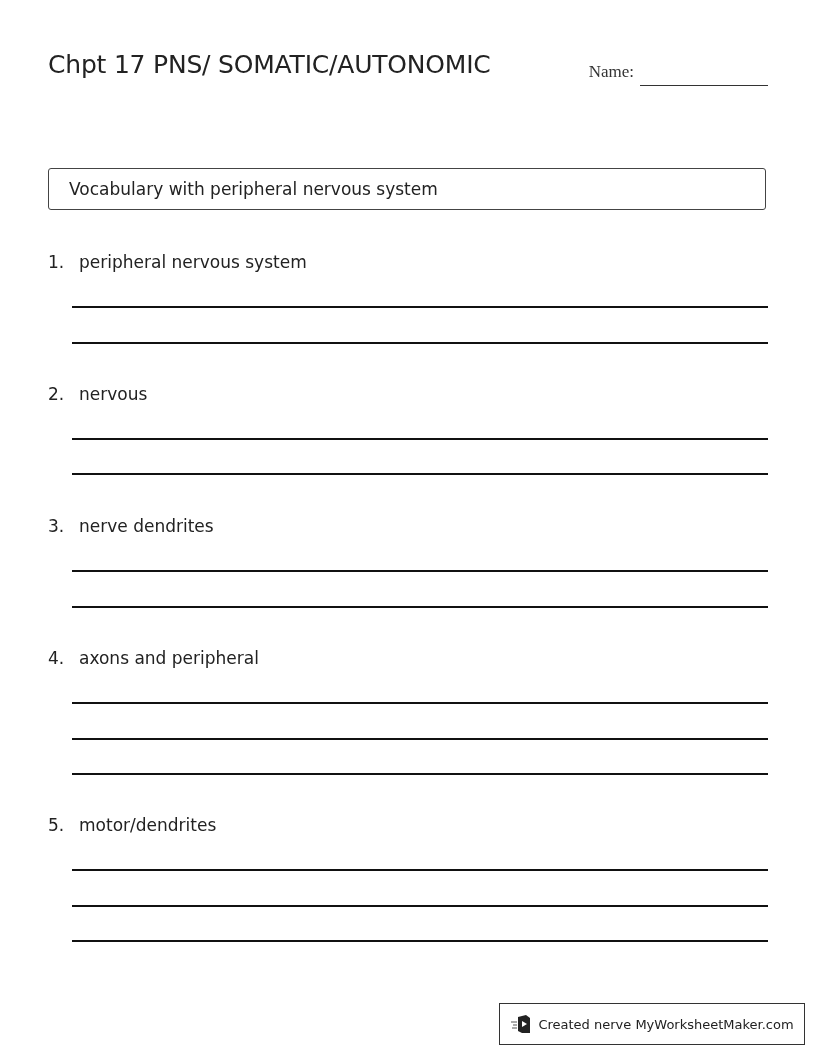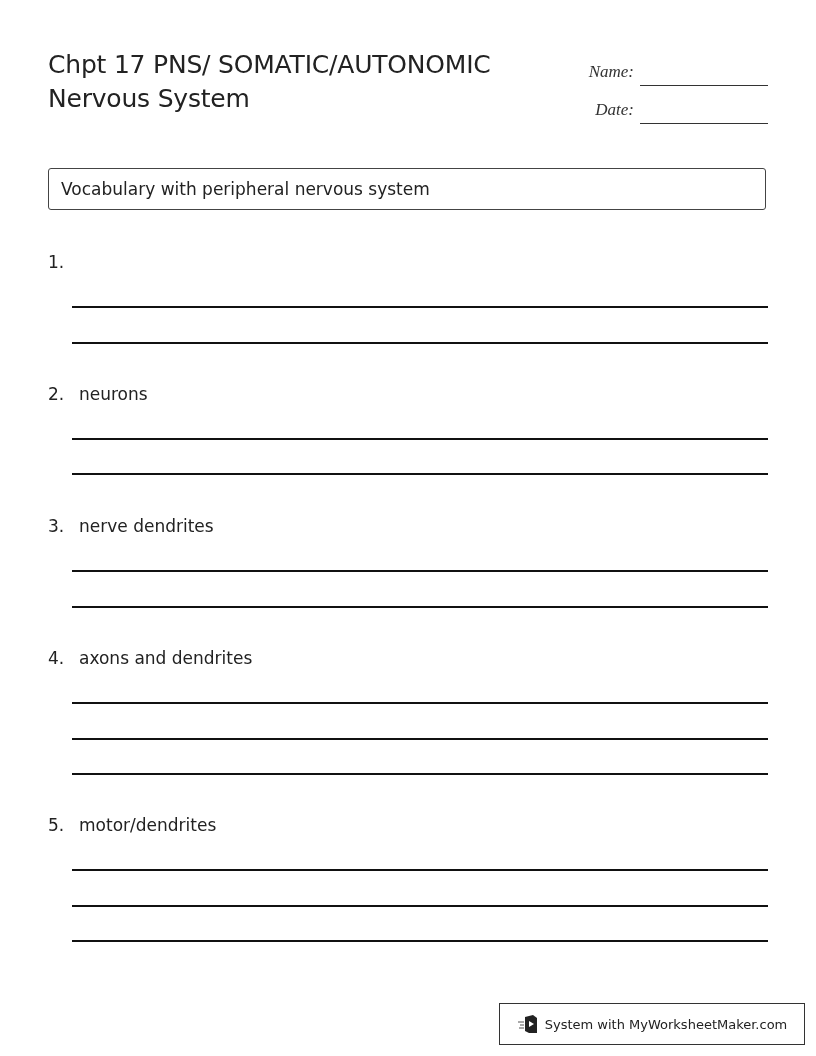--- a/index.html
+++ b/index.html
@@ -2,88 +2,84 @@
 <html><head>
 <meta charset="utf-8">
 <style>
   html, body { margin: 0; padding: 0; background: #ffffff; }
   body { width: 816px; height: 1056px; position: relative; overflow: hidden;
          font-family: "DejaVu Sans", sans-serif; color: #222; }
   .title { position: absolute; left: 48px; top: 48px; font-size: 25px; line-height: 34px;
            color: #222; font-weight: normal; margin: 0; letter-spacing: -0.2px; }
   .meta { position: absolute; right: 48px; top: 50px; font-family: "Liberation Serif", serif;
           font-size: 17px; color: #333; }
-  .meta-row { display: flex; align-items: flex-end; justify-content: flex-end; height: 38px; font-style: italic; }
+  .meta-row { display: flex; align-items: flex-end; justify-content: flex-end; height: 38px; }
   .meta-label { margin-right: 6px; position: relative; top: -6px; }
   .meta-line { width: 128px; border-bottom: 1.5px solid #333; height: 1px; margin-bottom: 2px; }
   .section-box { position: absolute; left: 48px; top: 168px; width: 718px; height: 42px;
                  border: 1px solid #444; border-radius: 3px; box-sizing: border-box;
-                 padding: 0 12px; display: flex; align-items: center; font-size: 17px; color: #222; }
+                 padding: 0 20px; display: flex; align-items: center; font-size: 17px; color: #222; }
   .q { position: absolute; left: 48px; width: 720px; }
   .q-head { display: flex; font-size: 17px; color: #222; }
   .q-num { width: 31px; }
   .ans-line { position: absolute; left: 24px; width: 696px; height: 0; border-top: 2px solid #111; }
   .footer { position: absolute; left: 499px; top: 1003px; width: 306px; height: 42px;
             border: 1px solid #333; box-sizing: border-box; display: flex; align-items: center;
             justify-content: center; font-size: 13px; color: #222; }
   .footer svg { margin-right: 6px; }
 </style>
 </head>
 <body>
 
 <h1 class="title">
   <span>Chpt 17 PNS/ SOMATIC/AUTONOMIC</span><br>
-  <span>Nervous System</span>
 </h1>
 
 <div class="meta">
   <div class="meta-row">
     <span class="meta-label">Name:</span>
-    <span class="meta-line"></span>
-  </div>
-  <div class="meta-row">
-    <span class="meta-label">Date:</span>
     <span class="meta-line"></span>
   </div>
 </div>
 
 <div class="section-box">
   <span>Vocabulary with peripheral nervous system</span>
 </div>
 
 <div class="q" style="top:252px;">
   <div class="q-head">
     <span class="q-num">1.</span>
+    <span>peripheral nervous system</span>
   </div>
   <div class="ans-line" style="top:54px;"></div>
   <div class="ans-line" style="top:90px;"></div>
 </div>
 
 <div class="q" style="top:384px;">
   <div class="q-head">
     <span class="q-num">2.</span>
-    <span>neurons</span>
+    <span>nervous</span>
   </div>
   <div class="ans-line" style="top:54px;"></div>
   <div class="ans-line" style="top:89px;"></div>
 </div>
 
 <div class="q" style="top:516px;">
   <div class="q-head">
     <span class="q-num">3.</span>
     <span>nerve dendrites</span>
   </div>
   <div class="ans-line" style="top:54px;"></div>
   <div class="ans-line" style="top:90px;"></div>
 </div>
 
 <div class="q" style="top:648px;">
   <div class="q-head">
     <span class="q-num">4.</span>
-    <span>axons and dendrites</span>
+    <span>axons and peripheral</span>
   </div>
   <div class="ans-line" style="top:54px;"></div>
   <div class="ans-line" style="top:90px;"></div>
   <div class="ans-line" style="top:125px;"></div>
 </div>
 
 <div class="q" style="top:815px;">
   <div class="q-head">
     <span class="q-num">5.</span>
     <span>motor/dendrites</span>
@@ -94,14 +90,14 @@
 </div>
 
 <div class="footer">
   <svg width="22" height="20" viewBox="0 0 22 20">
     <line x1="1" y1="8" x2="7" y2="8" stroke="#555" stroke-width="1"></line>
     <line x1="3" y1="11" x2="7" y2="11" stroke="#555" stroke-width="1"></line>
     <line x1="2" y1="14" x2="7" y2="14" stroke="#555" stroke-width="1"></line>
     <path d="M8 3 L16 1 L20 4 L20 19 L12 19 L8 17 Z" fill="#222"></path>
     <path d="M12 7 L17 10 L12 13 Z" fill="#fff"></path>
   </svg>
-  <span>System with MyWorksheetMaker.com</span>
+  <span>Created nerve MyWorksheetMaker.com</span>
 </div>
 
 </body></html>

